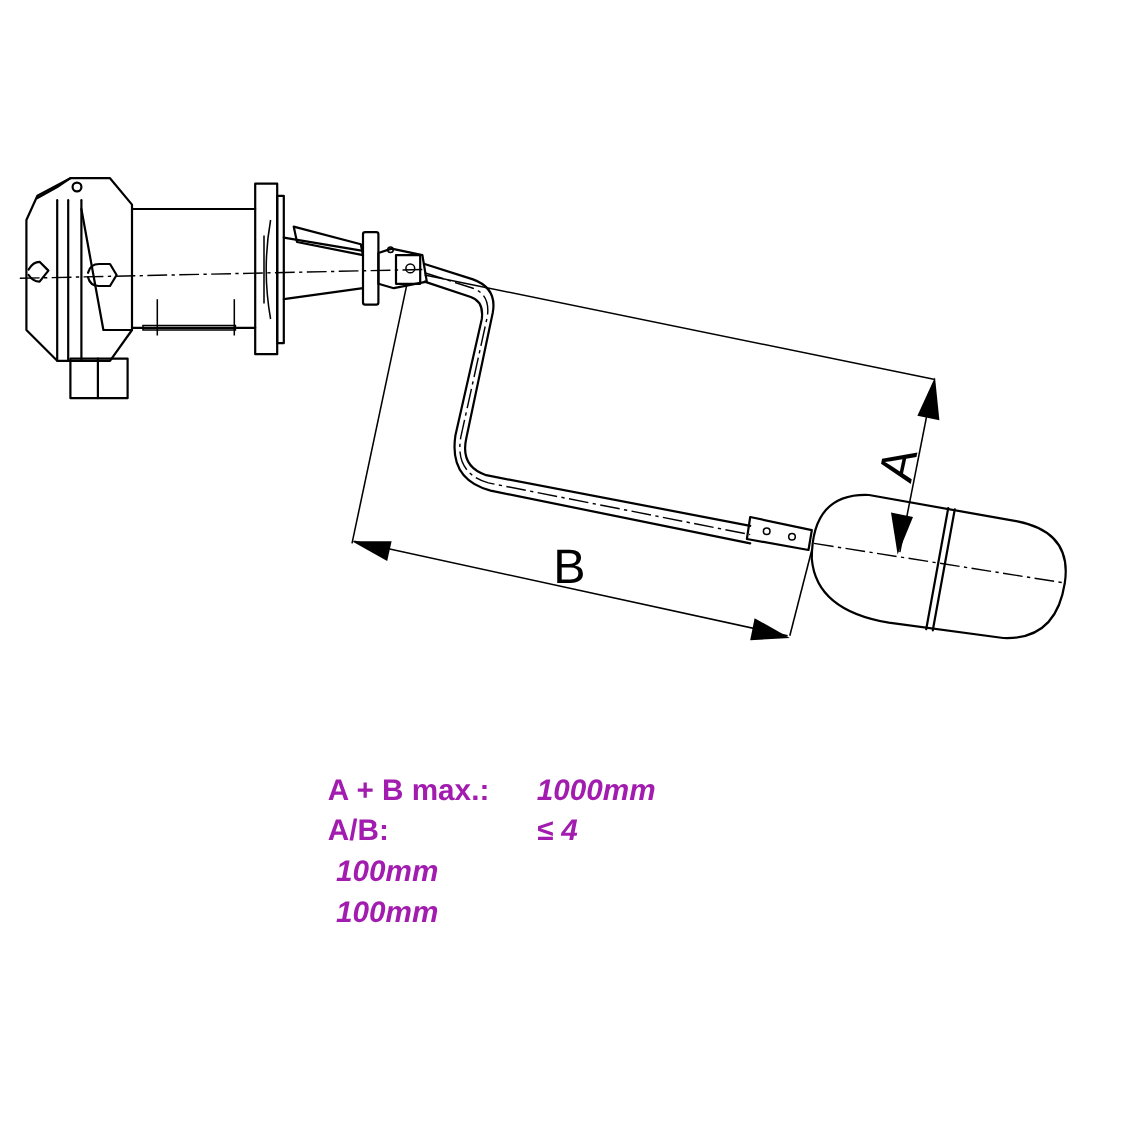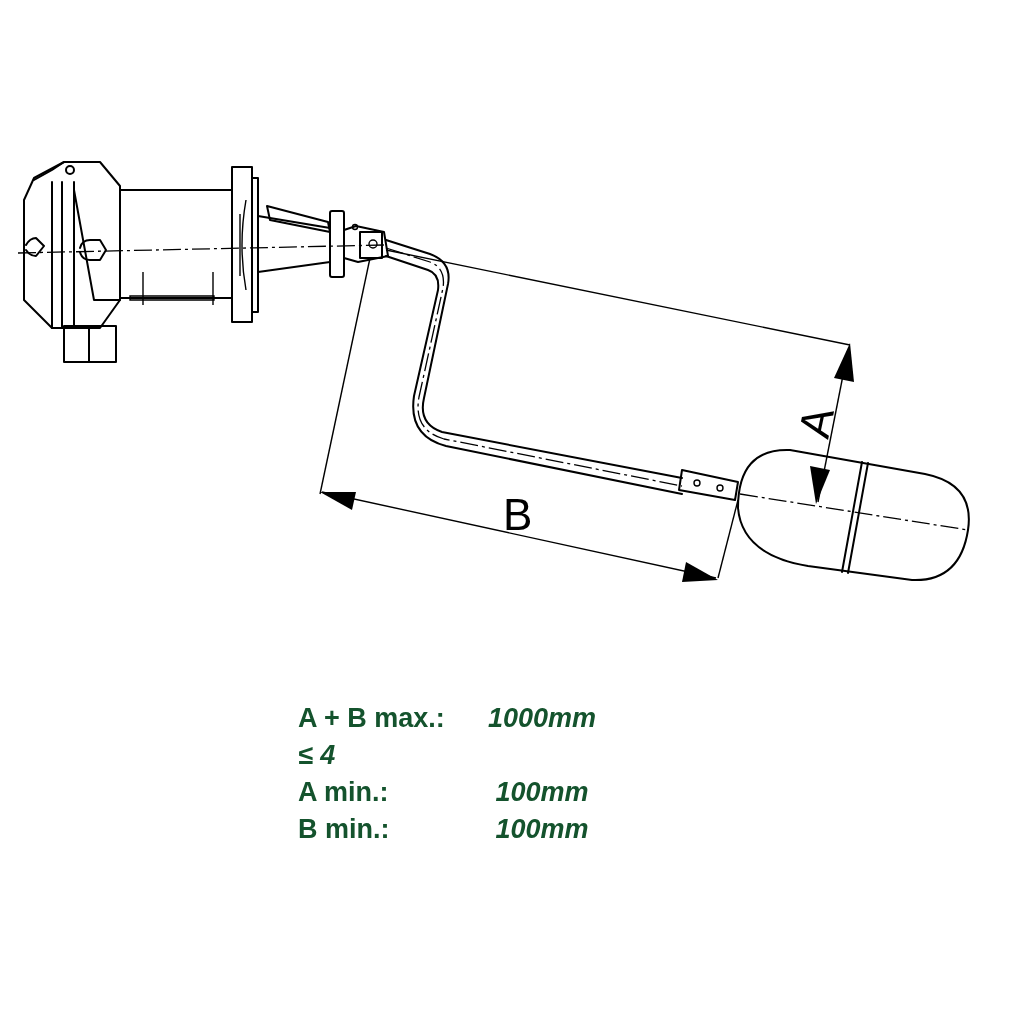--- a/index.html
+++ b/index.html
@@ -7,21 +7,21 @@
     #drawing { position: absolute; left: 0; top: 0; width: 1024px; height: 1024px; }
     .ln { stroke: #000; stroke-width: 2; fill: none; stroke-linejoin: round; stroke-linecap: round; }
     .thin { stroke: #000; stroke-width: 1.4; fill: none; }
     .center { stroke: #000; stroke-width: 1.3; fill: none; stroke-dasharray: 18 4 3 4; }
     .fillw { fill: #fff; }
     .arrow { fill: #000; stroke: none; }
     .dimlabel { font-family: "Liberation Sans", sans-serif; font-size: 44px; fill: #000; }
     .specs {
       position: absolute; left: 298px; top: 700px;
       font-family: "Liberation Sans", sans-serif; font-weight: bold;
-      font-size: 27px; color: #14532d; line-height: 37px;
+      font-size: 27px; color: #a21caf; line-height: 37px;
     }
     .spec-row { display: flex; height: 37px; }
     .spec-label { width: 190px; white-space: pre; }
     .spec-value { white-space: pre; font-style: italic; }
   </style>
 </head>
 <body>
 
 <svg id="drawing" viewBox="0 0 1024 1024" xmlns="http://www.w3.org/2000/svg">
 
@@ -111,23 +111,22 @@
     <text class="dimlabel" x="503" y="530">B</text>
   </g>
 </svg>
 
 <div class="specs">
   <div class="spec-row">
     <span class="spec-label">A + B max.:</span>
     <span class="spec-value">1000mm</span>
   </div>
   <div class="spec-row">
+    <span class="spec-label">A/B:</span>
     <span class="spec-value">≤ 4</span>
   </div>
   <div class="spec-row">
-    <span class="spec-label">A min.:</span>
     <span class="spec-value"> 100mm</span>
   </div>
   <div class="spec-row">
-    <span class="spec-label">B min.:</span>
     <span class="spec-value"> 100mm</span>
   </div>
 </div>
 
 </body></html>

